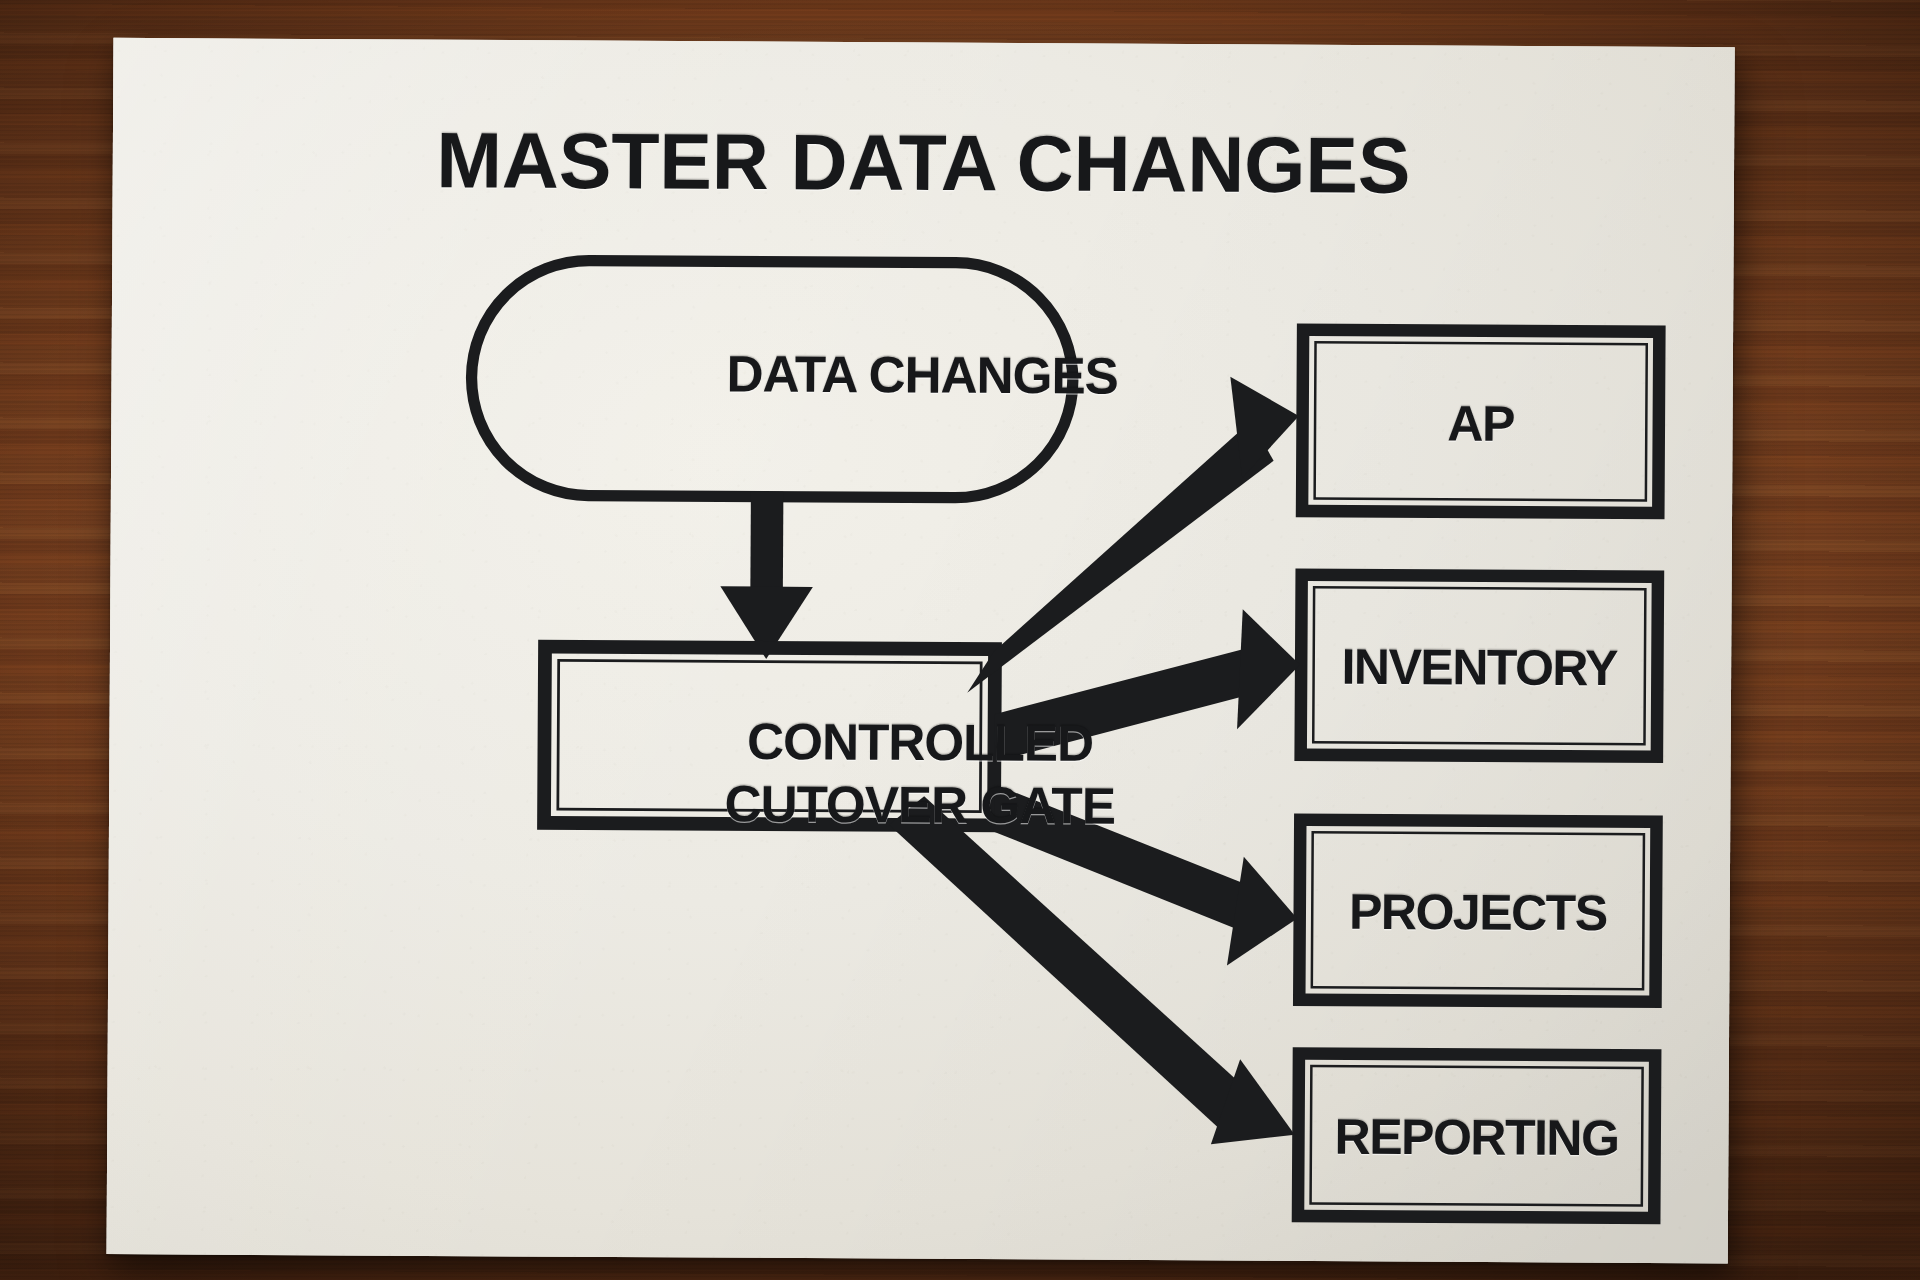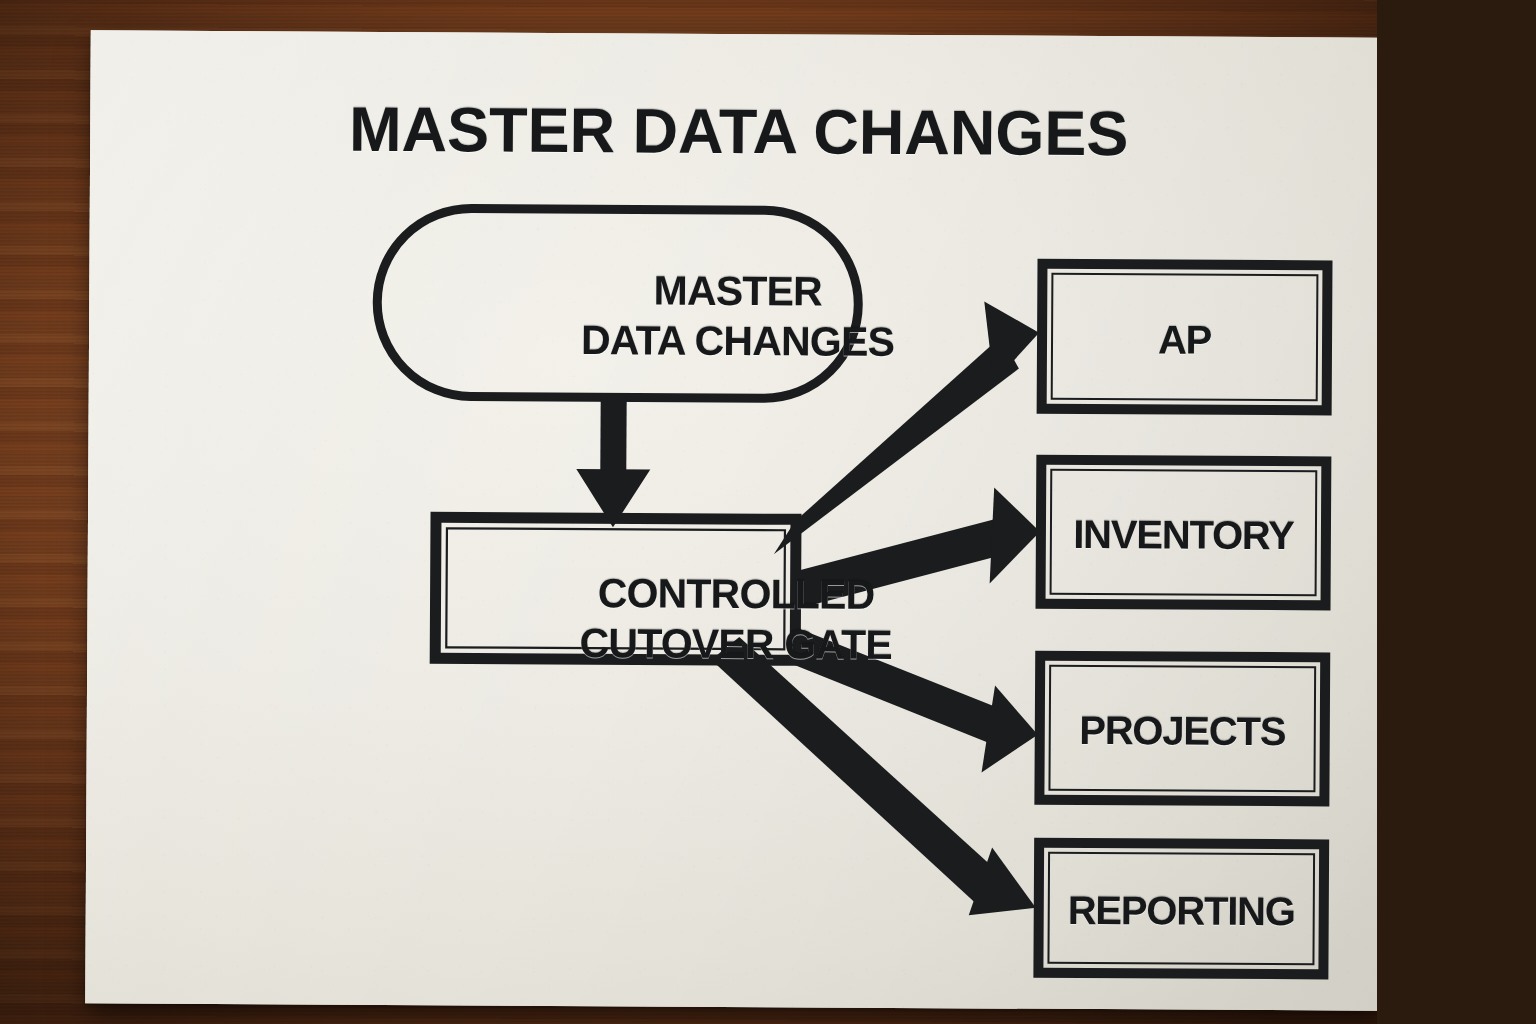--- a/index.html
+++ b/index.html
@@ -3,21 +3,21 @@
 <meta charset="utf-8">
 <title>Master Data Changes Diagram</title>
 <style>
   html, body {
     margin: 0;
     padding: 0;
     background: #2b1a0e;
   }
   #stage {
     position: relative;
-    width: 1377px;
+    width: 1536px;
     height: 1024px;
     overflow: hidden;
     font-family: "Liberation Sans", "DejaVu Sans", sans-serif;
   }
 
   
   #desk {
     position: absolute;
     inset: 0;
     background-color: #6d4626;
@@ -231,21 +231,20 @@
 
       <g fill="#1b1c1e">
         <polygon points="624,626 652,603 925,848 900,877"></polygon>
         <polygon points="906,812 950,872 883,880"></polygon>
       </g>
     </svg>
 
     <div class="dtext" id="title-text">MASTER DATA CHANGES</div>
 
     <div class="dtext node-label stadium-label">
-      <span>MASTER</span>
       <span class="l2">DATA CHANGES</span>
     </div>
 
     <div class="dtext node-label gate-label">
       <span>CONTROLLED</span>
       <span class="l2">CUTOVER GATE</span>
     </div>
 
     <div class="dtext box-label" style="left:953px; width:285px; top:283px;">AP</div>
 

